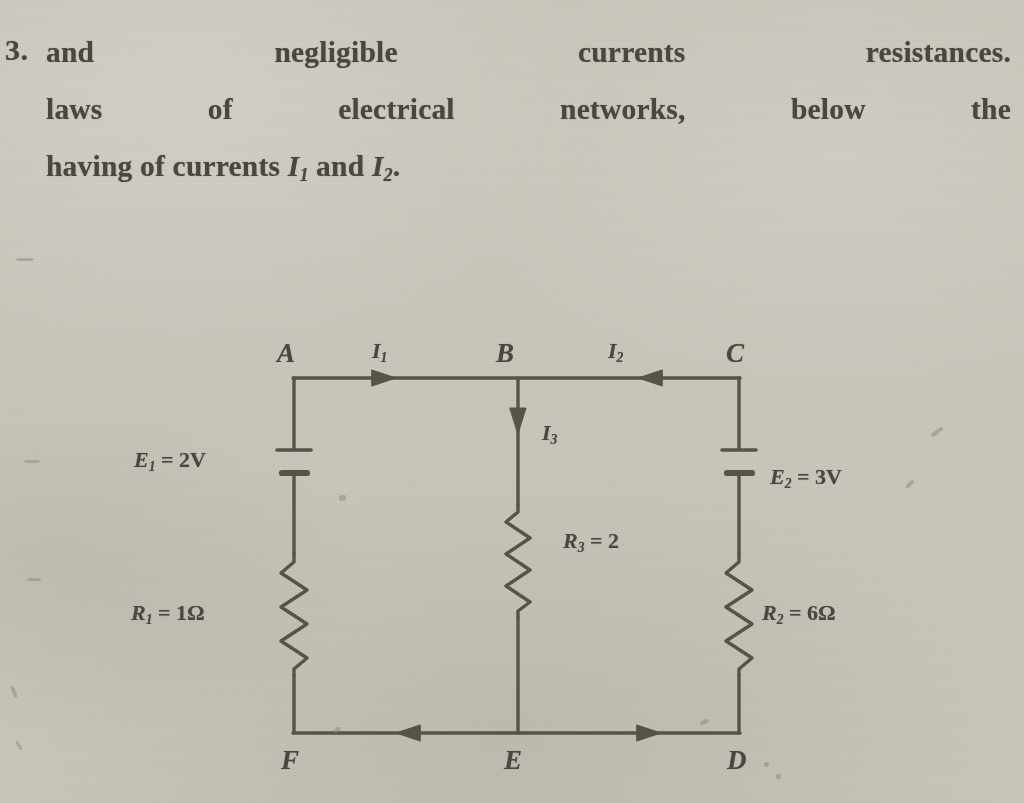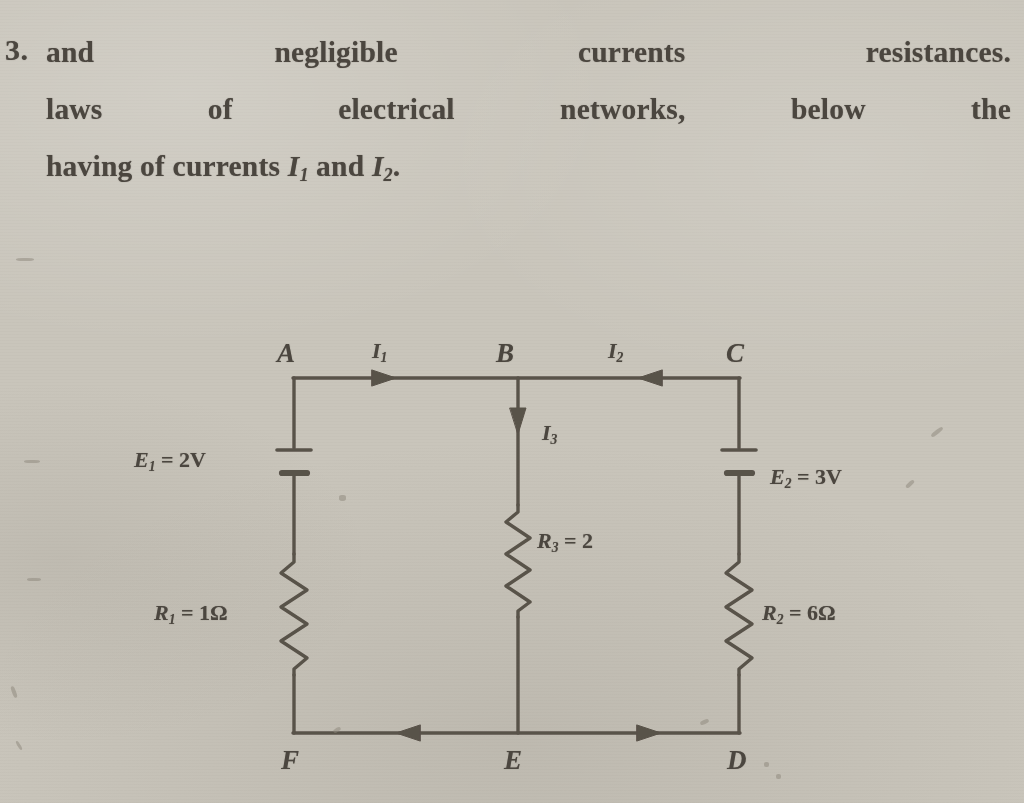--- a/index.html
+++ b/index.html
@@ -201,25 +201,25 @@
     <div class="curr-label" style="left:372px; top:8px;"><span>I</span><span class="sub">1</span></div>
 
     <div class="curr-label" style="left:608px; top:8px;"><span>I</span><span class="sub">2</span></div>
 
     <div class="curr-label" style="left:532px; top:90px;margin-left:10px;"><span>I</span><span class="sub">3</span></div>
 
     <div class="val-label" style="left:134px; top:117px;"><span class="ital">E</span><span class="sub">1</span><span> = 2V</span></div>
 
     <div class="val-label" style="left:770px; top:134px;"><span class="ital">E</span><span class="sub">2</span><span> = 3V</span></div>
 
-    <div class="val-label" style="left:131px; top:270px;margin-left:23px;"><span class="ital">R</span><span class="sub">1</span><span> = 1Ω</span></div>
+    <div class="val-label" style="left:131px; top:270px;"><span class="ital">R</span><span class="sub">1</span><span> = 1Ω</span></div>
 
     <div class="val-label" style="left:762px; top:270px;"><span class="ital">R</span><span class="sub">2</span><span> = 6Ω</span></div>
 
-    <div class="val-label" style="left:537px; top:198px;text-align:right;"><span class="ital">R</span><span class="sub">3</span><span> = 2</span></div>
+    <div class="val-label" style="left:563px; top:198px;text-align:right;"><span class="ital">R</span><span class="sub">3</span><span> = 2</span></div>
 
     <div class="speck" style="left:930px; top:100px; width:14px; height:4px; transform:rotate(-38deg);"></div>
     <div class="speck" style="left:905px; top:152px; width:10px; height:4px; transform:rotate(-42deg);"></div>
     <div class="speck" style="left:24px;  top:130px; width:16px; height:3px;"></div>
     <div class="speck" style="left:27px;  top:248px; width:14px; height:3px;"></div>
     <div class="speck" style="left:339px; top:165px; width:7px;  height:6px;"></div>
     <div class="speck" style="left:764px; top:432px; width:5px;  height:5px;"></div>
     <div class="speck" style="left:776px; top:444px; width:5px;  height:5px;"></div>
     <div class="speck" style="left:700px; top:390px; width:9px;  height:4px; transform:rotate(-25deg);"></div>
     <div class="speck" style="left:333px; top:398px; width:8px;  height:4px; transform:rotate(-30deg);"></div>

